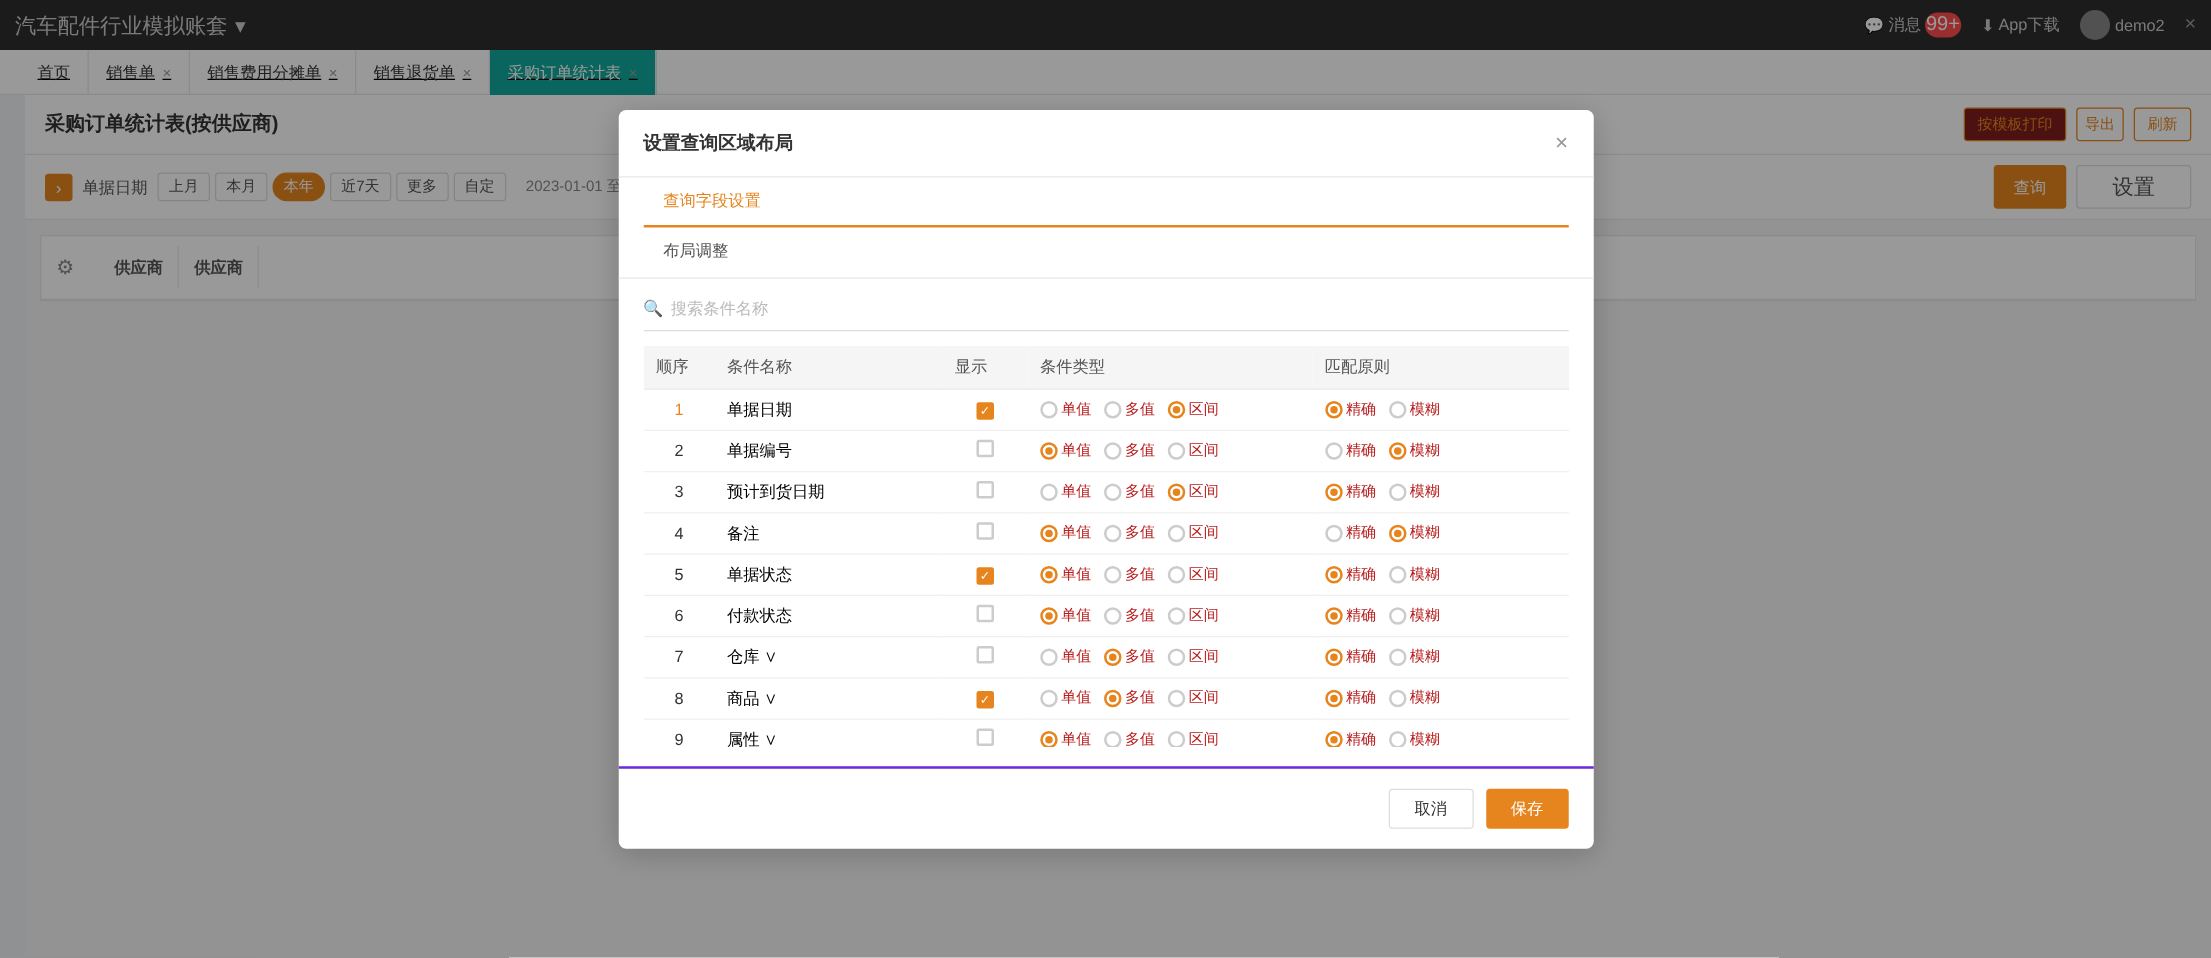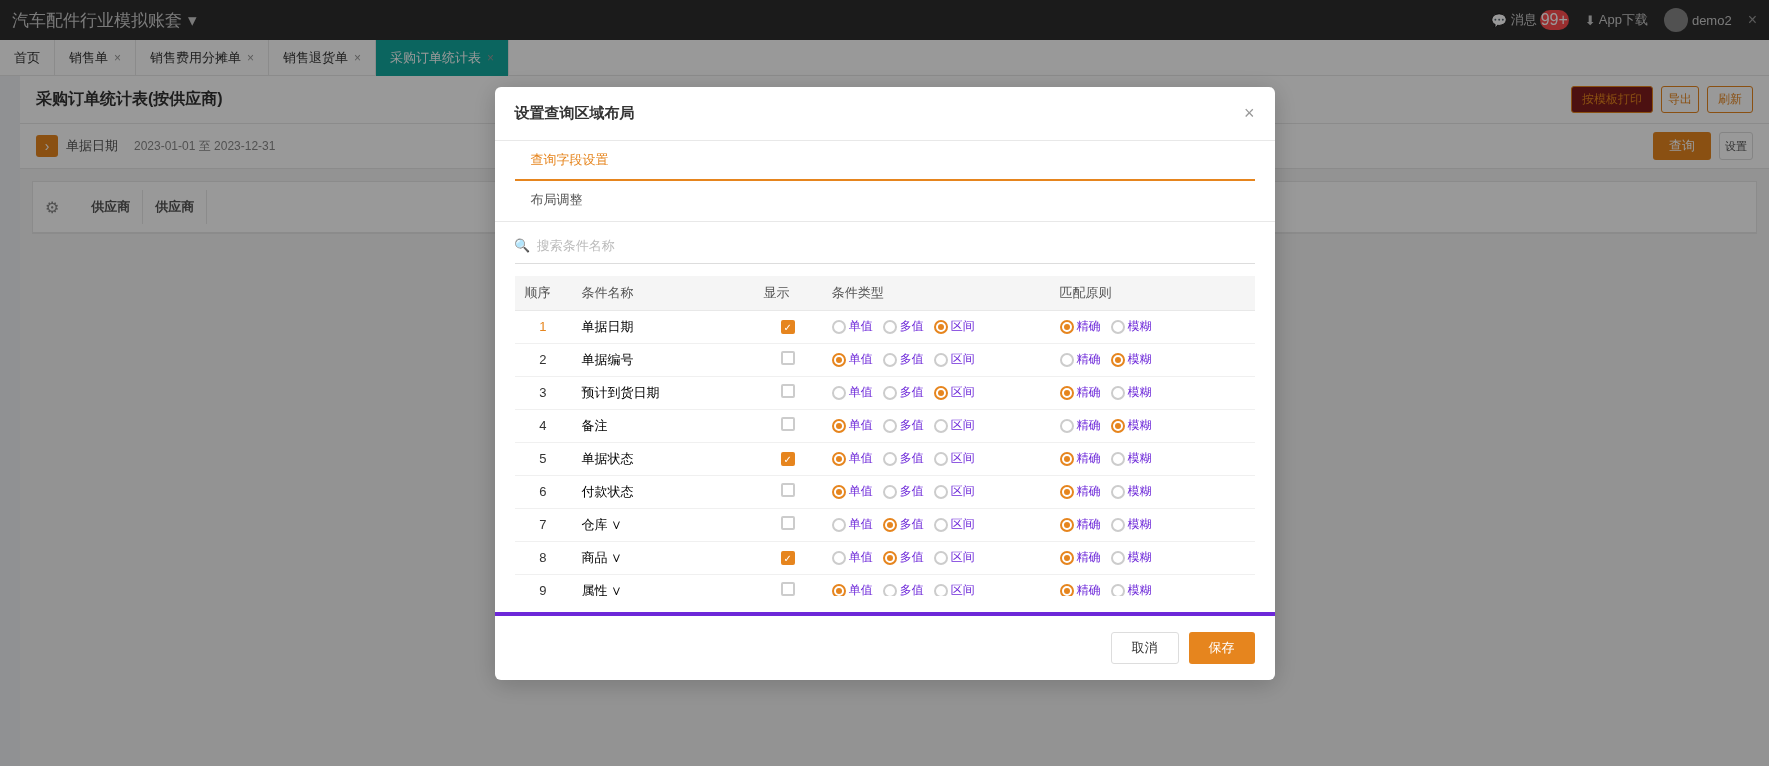--- a/index.html
+++ b/index.html
@@ -18,22 +18,23 @@
     .top-nav-right { display: flex; align-items: center; gap: 16px; color: #ccc; font-size: 13px; }
     .top-nav-right .badge { background: #ff4d4f; color: #fff; border-radius: 10px; padding: 1px 1px; font-size: 16px; }
     .close-x { color: #999; cursor: pointer; font-size: 16px; }
 
     
     .tab-bar {
       height: 36px;
       background: #fff;
       display: flex;
       align-items: flex-start;
-      padding: 0 0;
+      padding: 0 16px;
       border-bottom: 1px solid #e8e8e8;
+      text-decoration: underline;
     }
     .tab-item {
       padding: 0 14px;
       height: 36px;
       display: flex;
       align-items: center;
       cursor: pointer;
       font-size: 13px;
       color: #333;
       border-right: 1px solid #e8e8e8;
@@ -72,21 +73,21 @@
       gap: 8px;
       border-bottom: 1px solid #e8e8e8;
     }
     .filter-toggle { background: #e6851e; color: #fff; border: none; width: 22px; height: 22px; border-radius: 3px; cursor: pointer; font-size: 14px; }
     .date-label { font-size: 13px; color: #555; }
     .date-btns { display: flex; gap: 4px; }
     .date-btn { padding: 2px 8px; border: 1px solid #ddd; border-radius: 3px; background: #fff; cursor: pointer; font-size: 12px; color: #555; }
     .date-btn.active { background: #e6851e; color: #fff; border-color: #e6851e; border-radius: 12px; }
     .date-range { font-size: 12px; color: #888; margin-left: 8px; }
     .btn-query { background: #e6851e; color: #fff; border: none; padding: 5px 16px; border-radius: 3px; cursor: pointer; font-size: 13px; margin-left: auto; }
-    .btn-settings { background: #fff; color: #555; border: 1px solid #ddd; padding: 5px 5px; border-radius: 3px; cursor: pointer; font-size: 11px; }
+    .btn-settings { background: #fff; color: #555; border: 1px solid #ddd; padding: 5px 28px; border-radius: 3px; cursor: pointer; font-size: 17px; }
 
     .table-area {
       padding: 12px;
       background: #f5f5f5;
     }
     .table-wrapper {
       background: #fff;
       border: 1px solid #e8e8e8;
     }
     .table-header {
@@ -229,26 +230,26 @@
       border-radius: 2px;
       display: inline-flex; align-items: center; justify-content: center;
       background: #fff;
     }
     .checkbox-box.checked {
       background: #e6851e;
       border-color: #e6851e;
       color: #fff;
       font-size: 10px;
     }
-    .radio-label { font-size: 12px; color: #6d28d9; font-family: Liberation Serif, serif; }
+    .radio-label { font-size: 12px; color: #b91c1c; font-family: Liberation Serif, serif; }
 
     
     .dialog-footer {
       padding: 16px 20px;
-      border-top: 4px solid #6d28d9;
+      border-top: 2px solid #6d28d9;
       display: flex;
       justify-content: flex-end;
       gap: 10px;
     }
     .btn-cancel {
       padding: 6px 20px;
       border: 1px solid #ddd;
       background: #fff;
       border-radius: 3px;
       cursor: pointer;
@@ -320,20 +321,28 @@
     <div class="header-actions">
       <button class="btn-print">按模板打印</button>
       <button class="btn-export">导出</button>
       <button class="btn-refresh">刷新</button>
     </div>
   </div>
 
   <div class="filter-bar">
     <button class="filter-toggle">›</button>
     <span class="date-label">单据日期</span>
+    <div class="date-btns">
+      <button class="date-btn">上月</button>
+      <button class="date-btn">本月</button>
+      <button class="date-btn active">本年</button>
+      <button class="date-btn">近7天</button>
+      <button class="date-btn">更多</button>
+      <button class="date-btn">自定</button>
+    </div>
     <span class="date-range">2023-01-01 至 2023-12-31</span>
     <div style="margin-left:auto;display:flex;gap:8px;">
       <button class="btn-query">查询</button>
       <button class="btn-settings">设置</button>
     </div>
   </div>
 
   <div class="table-area">
     <div class="table-wrapper">
       <div class="table-header">

